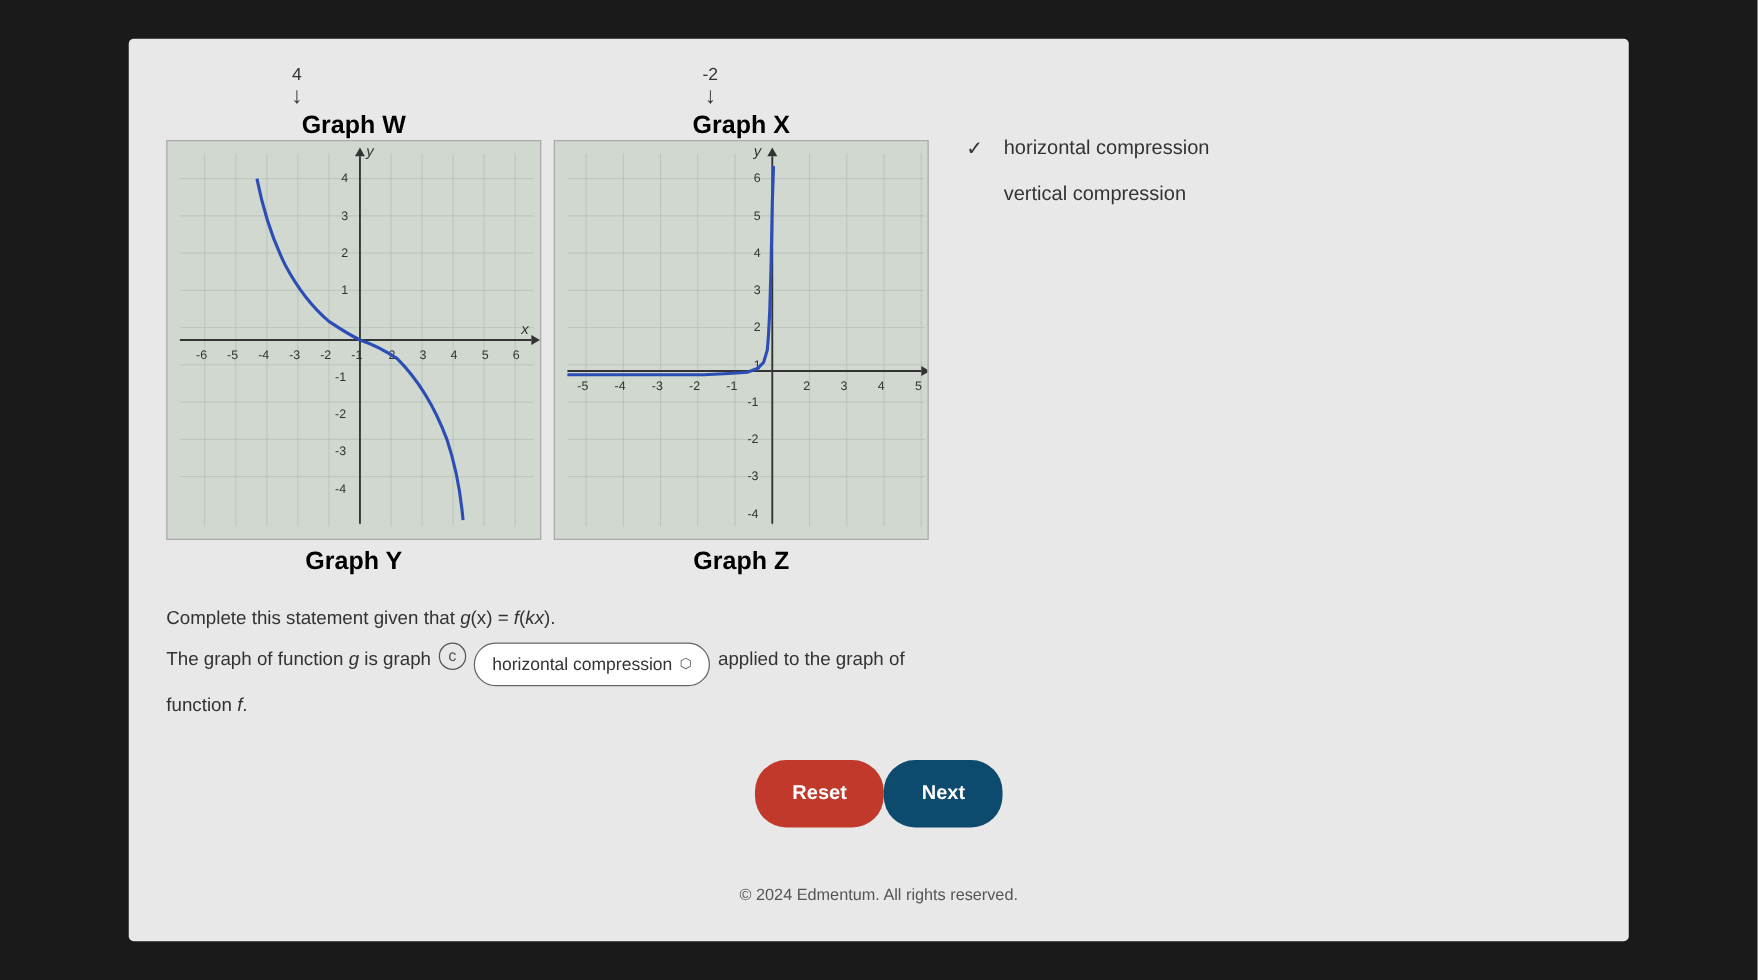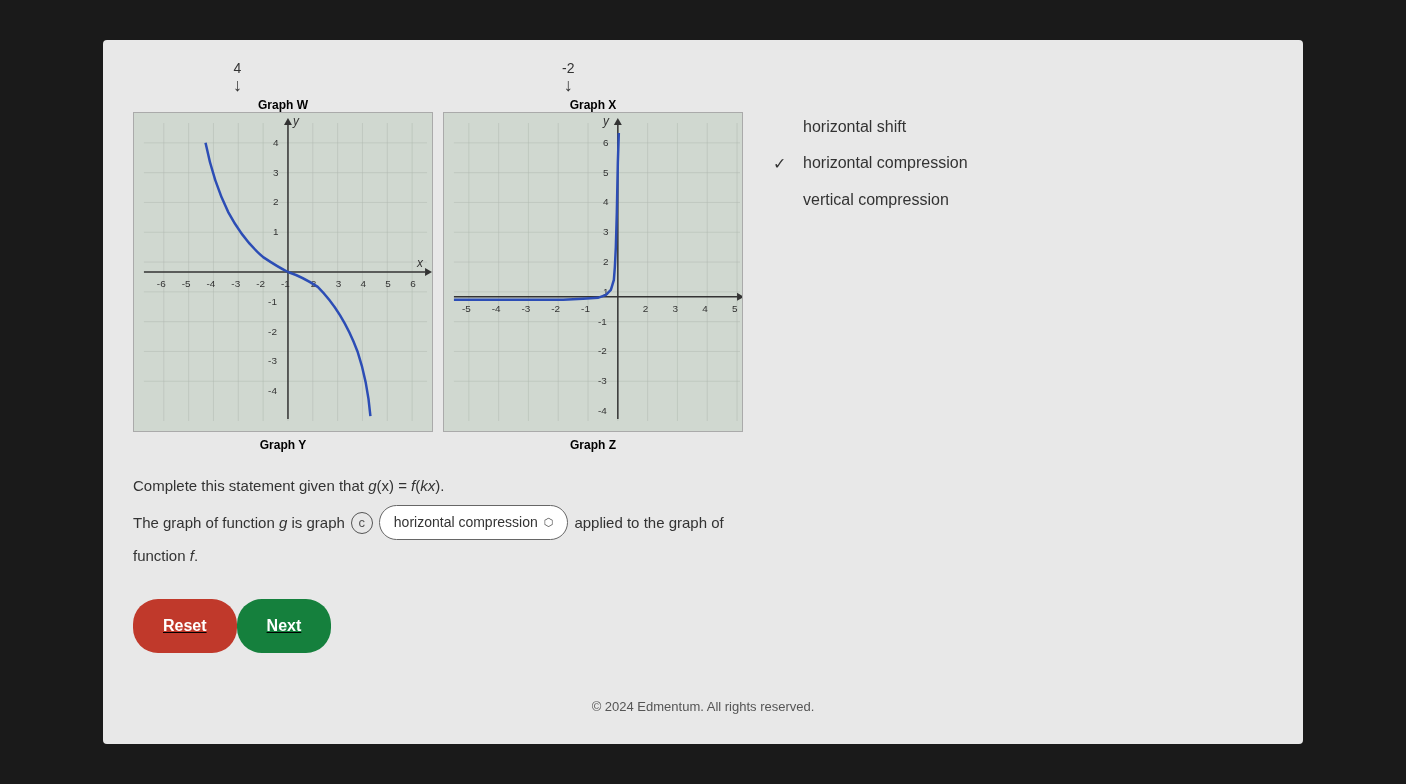--- a/index.html
+++ b/index.html
@@ -31,21 +31,21 @@
       align-items: center;
       font-size: 14px;
       color: #333;
     }
     .arrow-down {
       font-size: 18px;
       line-height: 1;
     }
     .graph-title {
       font-weight: bold;
-      font-size: 12px;
+      font-size: 20px;
       text-align: center;
     }
     .graphs-row {
       display: flex;
       gap: 10px;
       align-items: flex-start;
     }
     .graph-section {
       display: flex;
       flex-direction: column;
@@ -80,21 +80,20 @@
     }
     .statement-section {
       margin-top: 20px;
       font-size: 15px;
       color: #333;
       line-height: 1.8;
     }
     .statement-line {
       display: flex;
       flex-wrap: wrap;
-      align-items: center;
       gap: 6px;
     }
     .dropdown-pill {
       background: white;
       border: 1.5px solid #666;
       border-radius: 20px;
       padding: 4px 14px;
       font-size: 14px;
       color: #333;
       display: inline-flex;
@@ -111,36 +110,36 @@
       justify-content: center;
       width: 22px;
       height: 22px;
       border: 1.5px solid #555;
       border-radius: 50%;
       font-size: 13px;
       color: #555;
     }
     .buttons-row {
       display: flex;
+      justify-content: center;
       gap: 0;
       margin-top: 30px;
-      text-decoration: underline;
     }
     .btn-reset {
       background: #c0392b;
       color: white;
       border: none;
       border-radius: 25px;
       padding: 12px 30px;
       font-size: 16px;
       font-weight: bold;
       cursor: pointer;
     }
     .btn-next {
-      background: #15803d;
+      background: #0c4a6e;
       color: white;
       border: none;
       border-radius: 25px;
       padding: 18px 30px;
       font-size: 16px;
       font-weight: bold;
       cursor: pointer;
     }
     .footer {
       text-align: center;
@@ -299,24 +298,20 @@
           <text class="tick-text" x="155" y="303">-4</text>
 
           <path class="curve-line" d="M 10,188 L 120,188 L 140,187 L 155,186 L 163,183 L 168,178 L 171,168 L 172,155 L 173,135 L 174,100 L 175,50 L 176,20"></path>
         </svg>
       </div>
       <div class="graph-title" style="margin-top:6px;">Graph Z</div>
     </div>
 
     <div class="options-panel">
       <div class="option-item">
-        <span class="check-mark">&nbsp;</span>
-        <span>horizontal shift</span>
-      </div>
-      <div class="option-item">
         <span class="check-mark">✓</span>
         <span>horizontal compression</span>
       </div>
       <div class="option-item">
         <span class="check-mark">&nbsp;</span>
         <span>vertical compression</span>
       </div>
     </div>
 
   </div>

